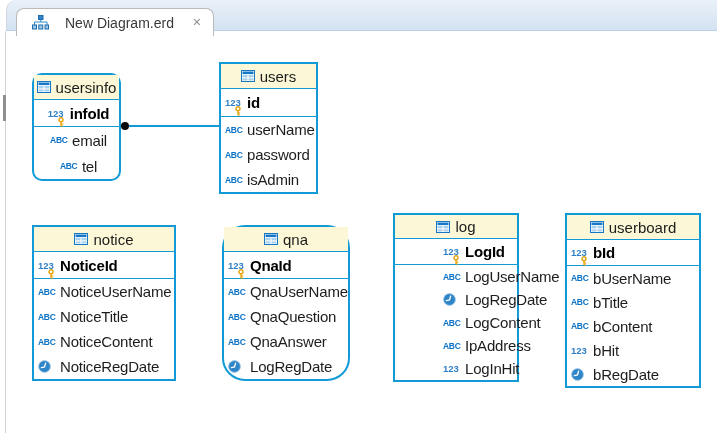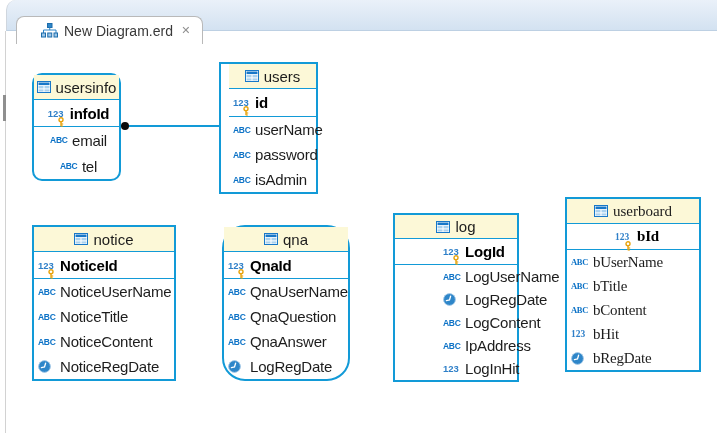--- a/index.html
+++ b/index.html
@@ -5,24 +5,24 @@
   * { margin:0; padding:0; box-sizing:border-box; }
   html,body { width:717px; height:433px; overflow:hidden; background:#ffffff;
     font-family:"Liberation Sans","DejaVu Sans",sans-serif; }
   .stage { position:relative; width:717px; height:433px; background:#ffffff; }
 
   
   .tabbar { position:absolute; left:6px; top:0; right:0; height:31px;
     background:linear-gradient(#eaf1f9,#d3e2f1);
     border-bottom:1px solid #bdd0e3; border-left:1px solid #cfd6de;
     border-top-left-radius:10px; }
-  .tab { position:absolute; left:9px; top:16px; height:28px; z-index:3;
+  .tab { position:absolute; left:9px; top:8px; height:28px; z-index:3;
     background:#ffffff; border:1px solid #b9b9b9; border-bottom:none;
     border-radius:8px 8px 0 0; display:flex; align-items:center;
-    gap:6px; padding:0 9px 0 24px; }
+    gap:16px; padding:0 9px 0 15px; }
   .tab-title { font-size:14px; color:#393939; white-space:nowrap; }
   .tab-close { width:14px; height:14px; display:flex; align-items:center;
     justify-content:center; cursor:pointer; }
   .tab-close::before { content:"✕"; font-size:11px; font-weight:700; color:#909090; }
 
   
   .canvas { position:absolute; left:5px; top:31px; right:0; bottom:0;
     background:#ffffff; border-left:1px solid #d2d2d2; }
   .rail-mark { position:absolute; left:3px; top:95px; width:3px; height:26px;
     background:#8f8f8f; }
@@ -46,31 +46,31 @@
 
   .ic { width:22px; min-width:22px; display:flex; align-items:center; position:relative; }
   .ic-abc::before { content:"ABC"; font-size:8.5px; font-weight:700;
     color:#0c72c6; letter-spacing:-0.3px; }
   .ic-num::before { content:"123"; font-size:9.5px; font-weight:600; color:#2e7fc8; }
   .key-svg { position:absolute; left:9px; top:9px; }
 
   
   .t-usersinfo { left:32px;  top:73px;  width:89px;border-radius:10px;  }
   .t-usersinfo .row { height:26px;justify-content:center; }
-  .t-users     { left:219px; top:62px;  width:99px;padding-left:8px;  }
+  .t-users     { left:219px; top:62px;  width:99px;  }
   .t-users .row.pk { height:27px; }
   .t-notice    { left:32px;  top:225px; width:144px; }
   .t-qna       { left:222px; top:225px; width:128px;border-radius:23px; }
   .t-log       { left:393px; top:213px; width:126px;text-align:right; }
   .t-log .ent-head { height:24px; }
   .t-log .row { height:23px;margin-left:44px; }
   .t-log .row.pk { height:25px; }
-  .t-userboard { left:565px; top:197px; width:136px;font-family:Liberation Serif, serif; }
+  .t-userboard { left:565px; top:213px; width:136px; }
   .t-userboard .row { height:24px; }
-  .t-userboard .row.pk { height:25px;margin-left:44px; }
+  .t-userboard .row.pk { height:25px; }
 </style>
 </head>
 <body>
 
 <div class="stage">
 
   <div class="tabbar">
     <div class="tab">
       <span style="display:flex">
         <svg width="17" height="15" viewBox="0 0 17 15">

